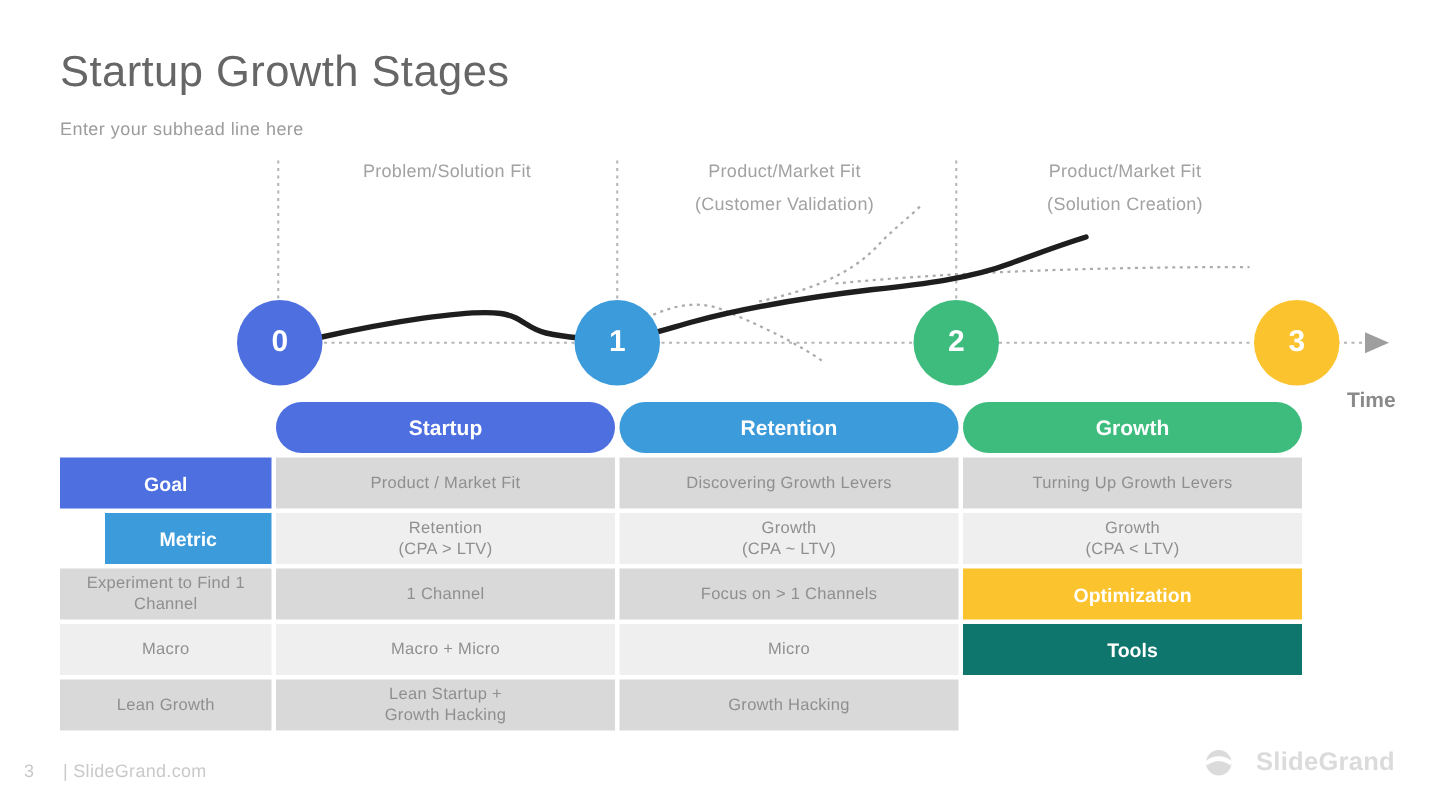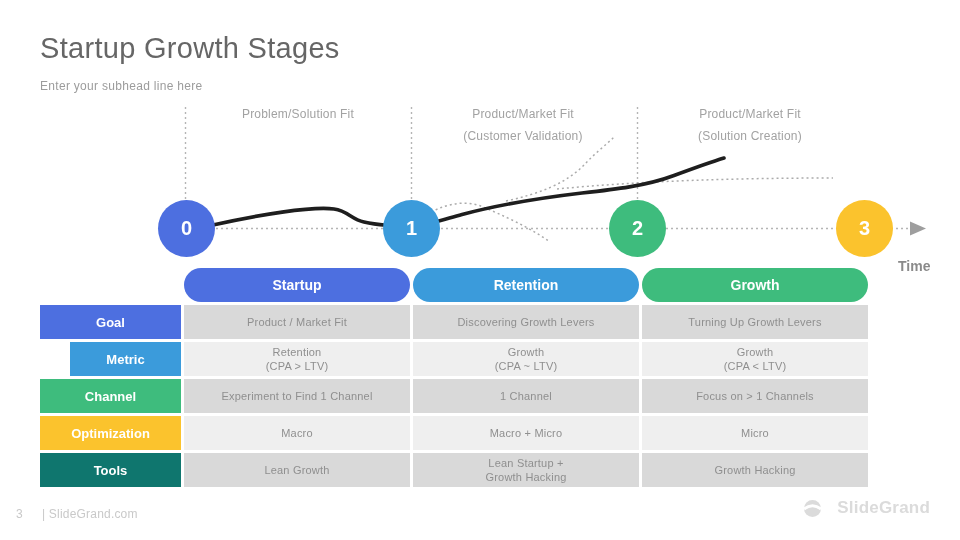--- a/index.html
+++ b/index.html
@@ -105,21 +105,20 @@
     <div class="mcell mval">Turning Up Growth Levers</div>
 
     <div class="mcell mlabel row-alt" style="background-color: rgb(59, 155, 219); margin-left: 30px;">Metric</div>
     <div class="mcell mval" style="background:#efefef">Retention
 (CPA &gt; LTV)</div>
     <div class="mcell mval" style="background:#efefef">Growth
 (CPA ~ LTV)</div>
     <div class="mcell mval" style="background:#efefef">Growth
 (CPA &lt; LTV)</div>
 
-    <div class="mcell mlabel" style="background-color: rgb(62, 188, 125);">Channel</div>
     <div class="mcell mval">Experiment to Find 1 Channel</div>
     <div class="mcell mval">1 Channel</div>
     <div class="mcell mval">Focus on &gt; 1 Channels</div>
 
     <div class="mcell mlabel" style="background-color: rgb(251, 195, 45);">Optimization</div>
     <div class="mcell mval" style="background:#efefef">Macro</div>
     <div class="mcell mval" style="background:#efefef">Macro + Micro</div>
     <div class="mcell mval" style="background:#efefef">Micro</div>
 
     <div class="mcell mlabel" style="background-color: #0f766e;">Tools</div>

